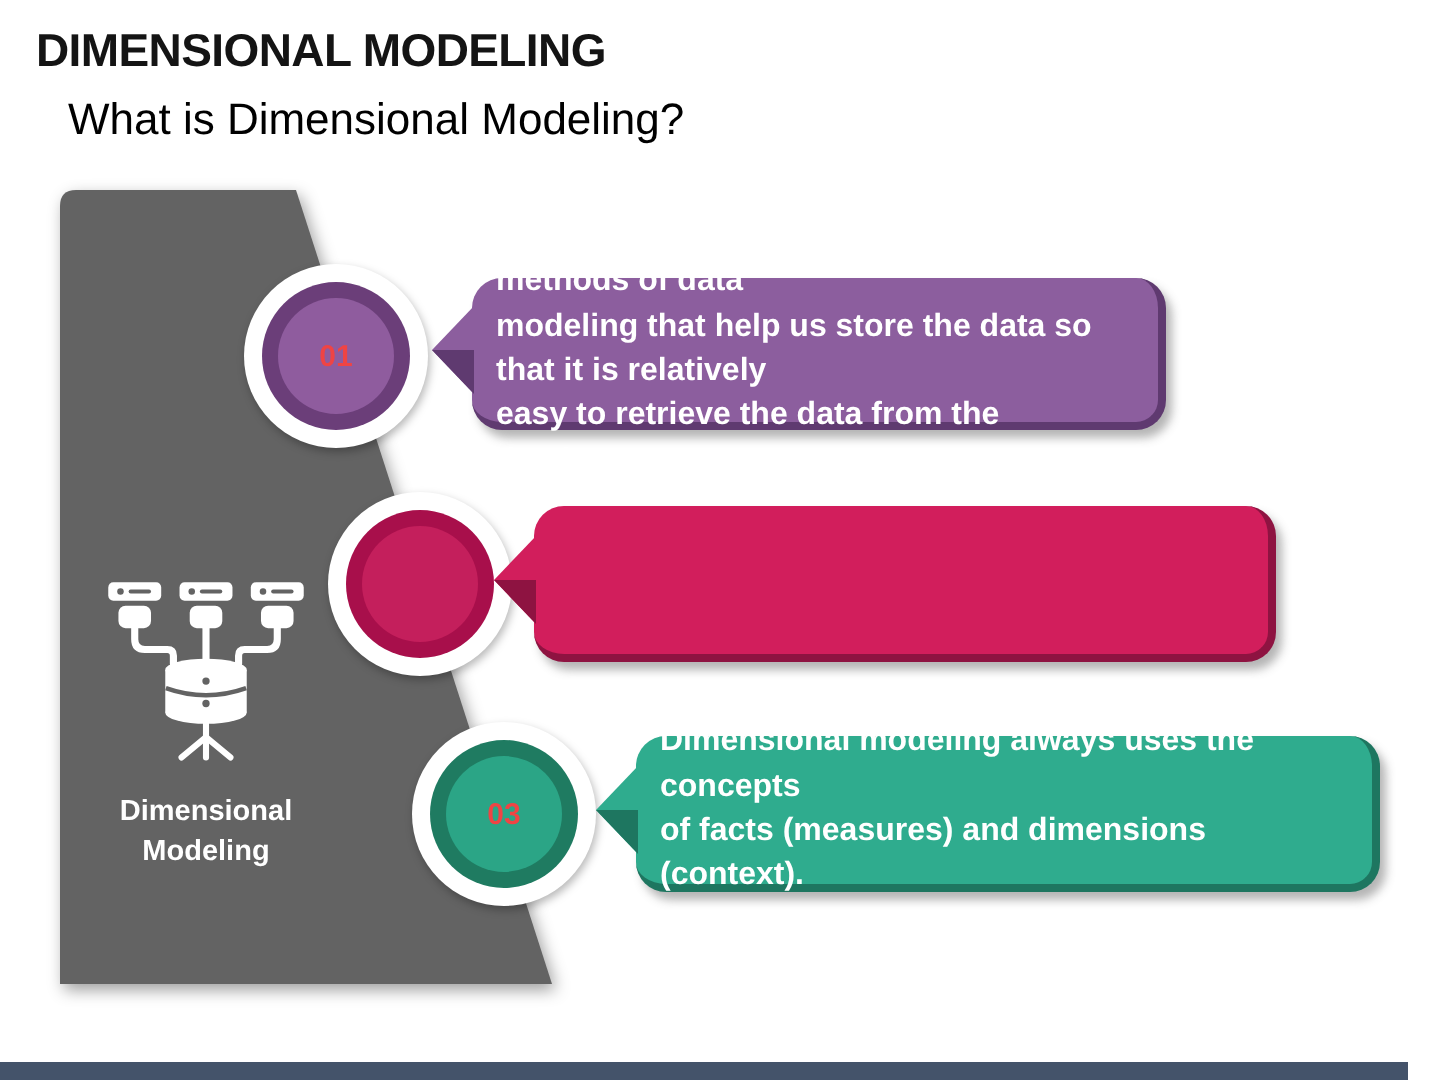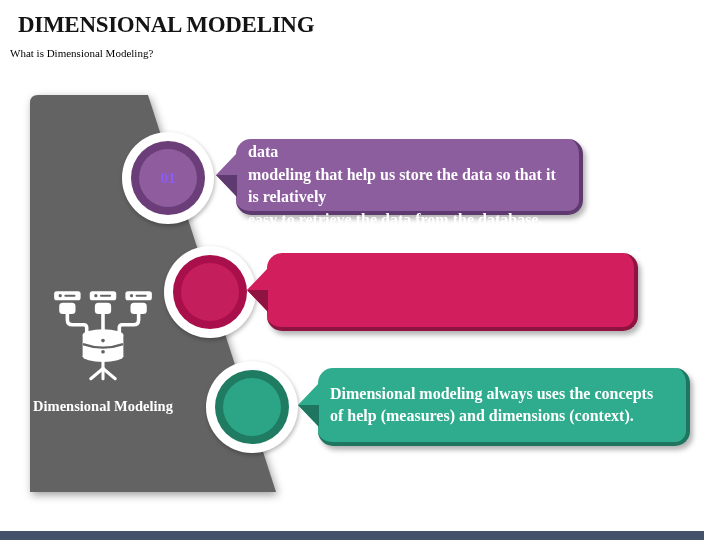--- a/index.html
+++ b/index.html
@@ -1,44 +1,44 @@
 <!DOCTYPE html>
 <html><head>
 <meta charset="utf-8">
 <style>
   html,body { margin:0; padding:0; background:#fff; }
   .slide {
     position:relative; width:704px; height:540px; overflow:hidden;
-    background:#ffffff; font-family:Liberation Serif, serif;
+    background:#ffffff; font-family:Liberation Sans, sans-serif;
   }
   
   .title {
     position:absolute; left:18px; top:12px; margin:0;
     font-size:23px; font-weight:700; color:#141414; letter-spacing:-0.3px;
   }
   .subtitle {
-    position:absolute; left:10px; top:47px;
-    font-size:11px; color:#000;
+    position:absolute; left:34px; top:47px;
+    font-size:22px; color:#000;
   }
   
   .shape-layer { position:absolute; left:0; top:0; width:720px; height:540px; }
   .panel-path { filter:drop-shadow(2px 3px 4px rgba(0,0,0,0.38)); }
   .halo { filter:drop-shadow(1px 2px 2px rgba(0,0,0,0.28)); }
   
   .db-icon { position:absolute; left:47px; top:289px; width:112px; height:98px; }
   .panel-label {
     position:absolute; left:27px; top:397px; width:152px;
     text-align:center; color:#fff; font-weight:700; font-size:14.5px; line-height:1.35;
     white-space:pre-line;
   }
   
   .step-num {
     position:absolute; width:74px; height:74px;
     display:flex; align-items:center; justify-content:center;
-    color:#8b5cf6; font-weight:700; font-size:15px;
+    color:#ef4444; font-weight:700; font-size:15px;
   }
   .n1 { left:131px; top:141px; }
   .n2 { left:173px; top:255px; }
   .n3 { left:215px; top:370px; }
   
   .bubble {
     position:absolute; border-radius:15px;
     border-style:solid; border-width:0 4px 4px 0;
     color:#fff; display:flex; align-items:center;
     box-shadow:3px 4px 5px rgba(90,90,90,0.45);
@@ -122,20 +122,21 @@
       <path d="M55,71.5 V78"></path>
       <path d="M55,78 L43,88"></path>
       <path d="M55,78 L67,88"></path>
       <path d="M55,78 V88"></path>
     </g>
   </svg>
 
   <div class="panel-label">Dimensional Modeling</div>
 
   <div class="step-num n1">01</div>
+  <div class="step-num n3">03</div>
 
   <div class="bubble b1" style="background-color: rgb(140, 94, 158); border-color: rgb(95, 58, 112);">
     <svg class="arrow" viewBox="0 0 21 44">
       <polygon points="21,0 0,22 21,44" fill="#8C5E9E"></polygon>
       <polygon points="0,22 21,44 21,22" fill="#5F3A70"></polygon>
     </svg>
     <div class="bubble-text">Dimensional modeling is one of the methods of data
 modeling that help us store the data so that it is relatively
 easy to retrieve the data from the database.</div>
   </div>
@@ -146,17 +147,17 @@
       <polygon points="0,22 21,44 21,22" fill="#8E1341"></polygon>
     </svg>
   </div>
 
   <div class="bubble b3" style="background-color: rgb(47, 172, 142); border-color: rgb(30, 118, 96);">
     <svg class="arrow" viewBox="0 0 21 44">
       <polygon points="21,0 0,22 21,44" fill="#2FAC8E"></polygon>
       <polygon points="0,22 21,44 21,22" fill="#1E7660"></polygon>
     </svg>
     <div class="bubble-text">Dimensional modeling always uses the concepts
-of help (measures) and dimensions (context).</div>
+of facts (measures) and dimensions (context).</div>
   </div>
 
   <div class="footer-bar" style="background-color: rgb(68, 83, 106);"></div>
 </div>
 
 </body></html>

